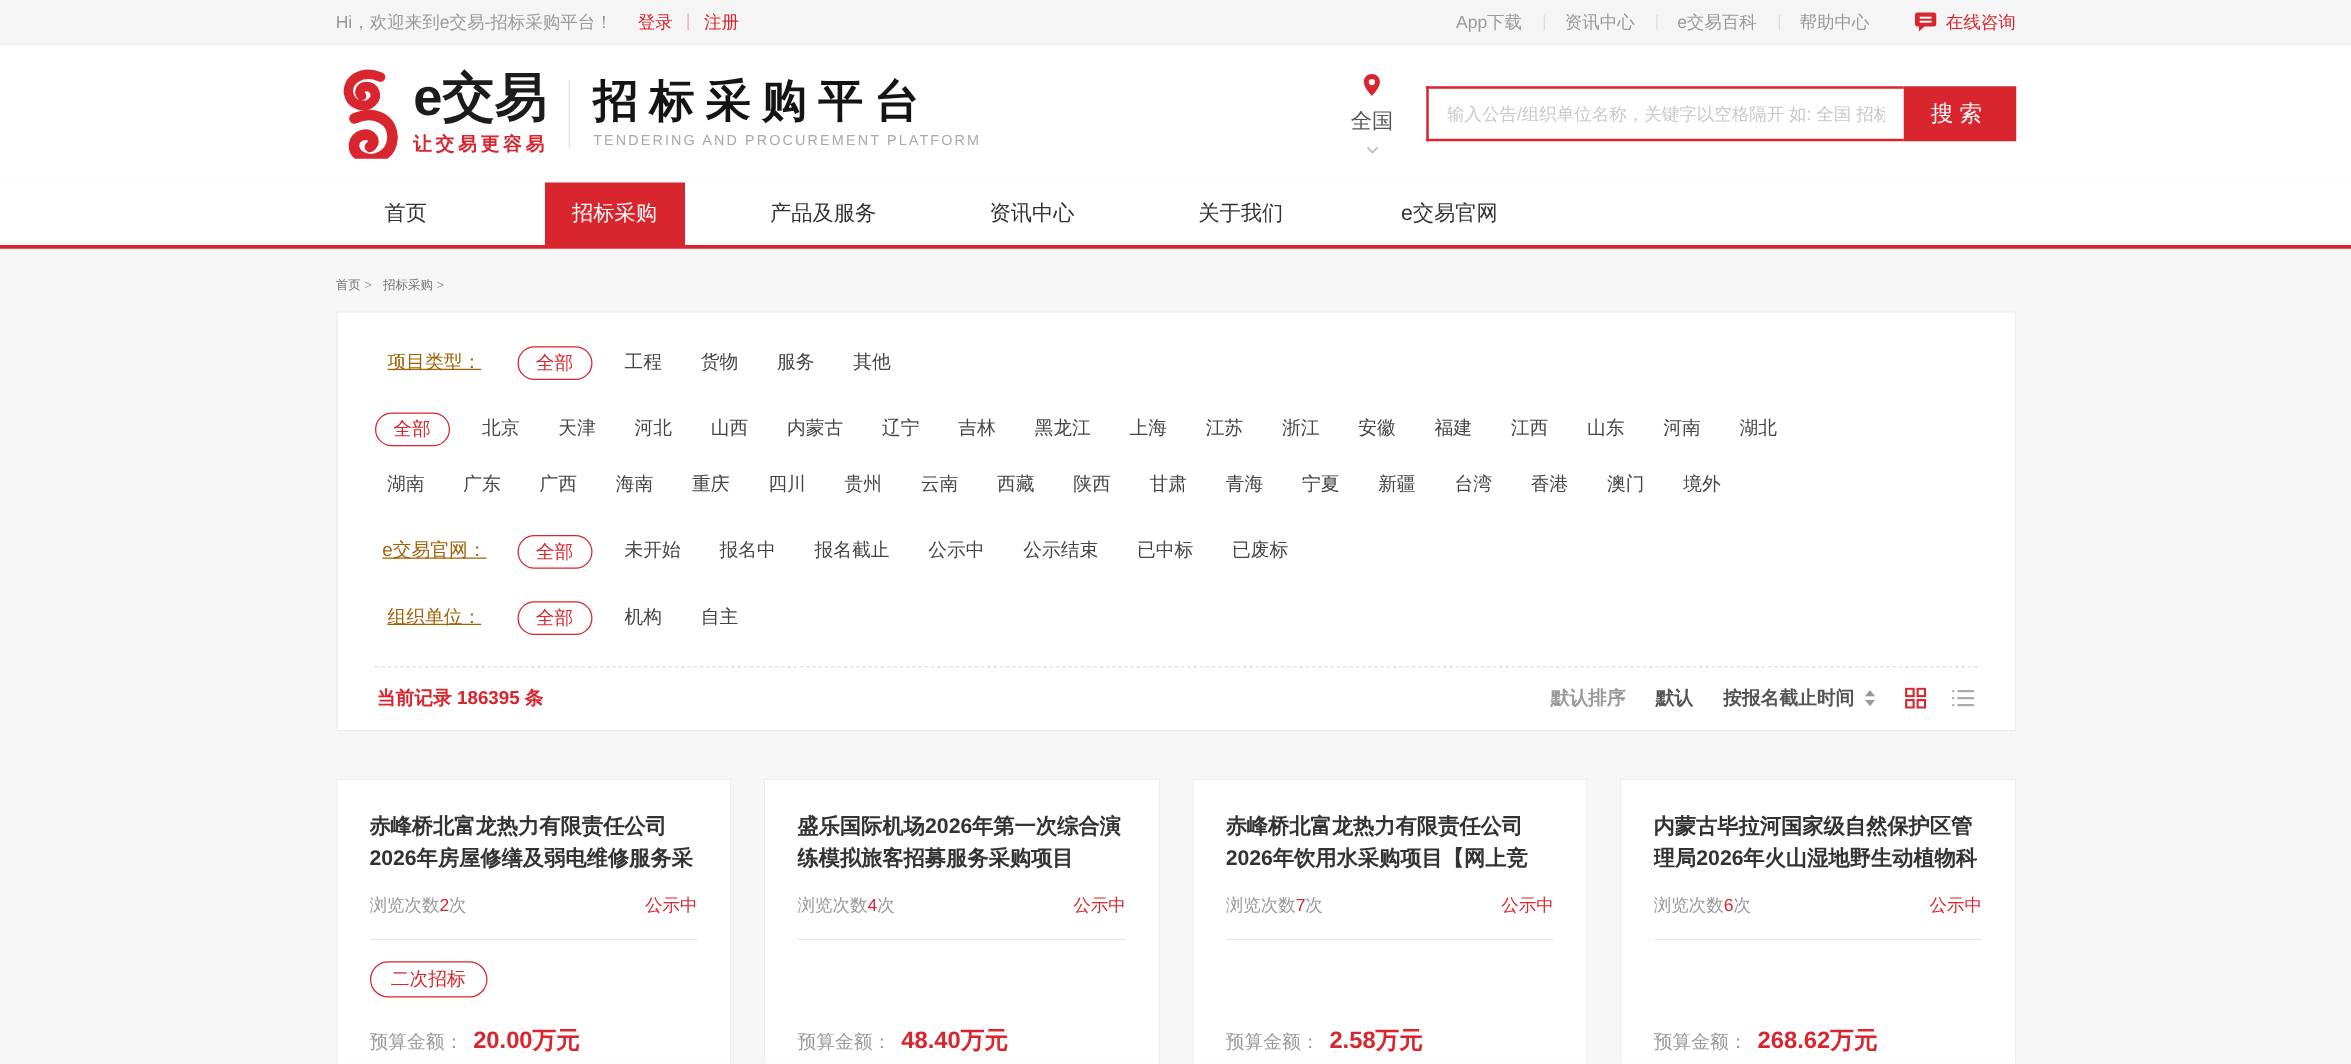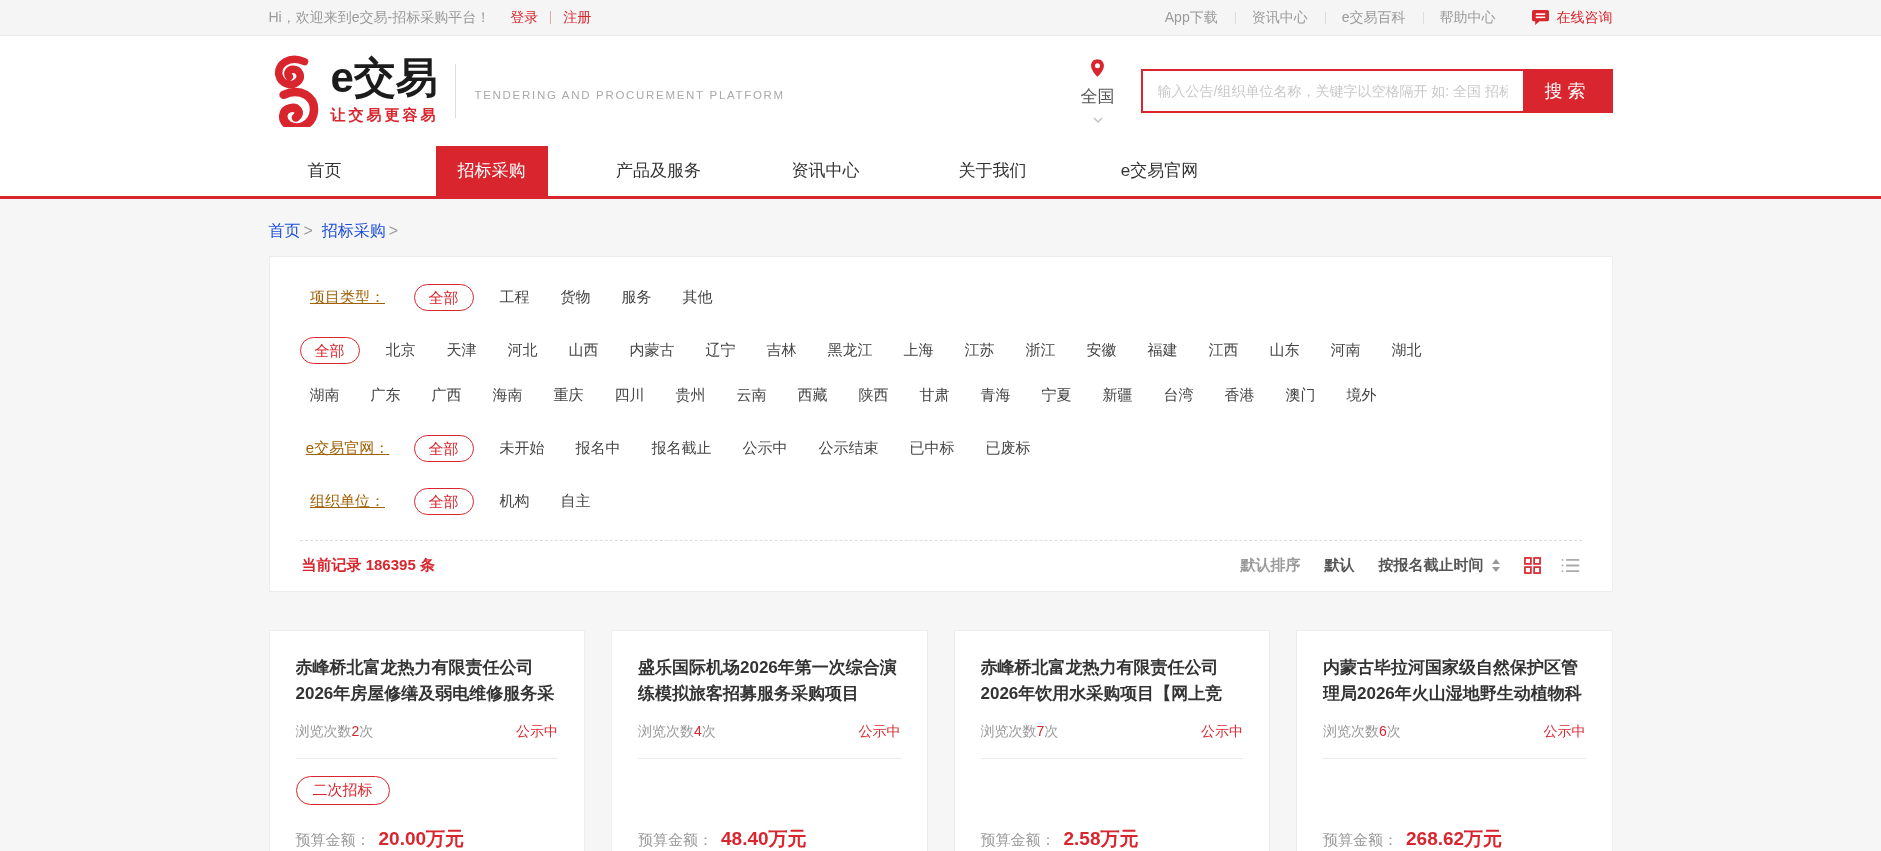--- a/index.html
+++ b/index.html
@@ -46,21 +46,21 @@
   .search-box input::placeholder { color:#c9c9c9; }
   .search-btn { width:90px; height:44px; background:var(--primary); color:#fff; border:none; font-size:18px; letter-spacing:5px; cursor:pointer; }
 
   
   .navbar { background:#fff; border-bottom:3px solid var(--primary); }
   .nav-inner { display:flex; height:50px; }
   .nav-item { min-width:112px; margin-right:55px; text-align:center; line-height:50px; font-size:17px; color:#333; cursor:pointer; white-space:nowrap; }
   .nav-item.active { background:var(--primary); color:#fff; }
 
   
-  .breadcrumb { padding:22px 0 14px; font-size:16px; color:#1d4ed8; }
+  .breadcrumb { padding:22px 0 14px; font-size:10px; color:#737373; }
   .crumb { cursor:pointer; }
   .crumb::after { content:">"; margin:0 9px 0 3px; color:#999; }
 
   
   .filter-panel { background:#fff; border:1px solid #ececec; padding:26px 30px 0; }
   .f-row { display:flex; margin-bottom:25px; }
   .f-label { width:96px; flex:none; text-align:center; font-size:15px; color:#a16207; line-height:28px; margin-right:18px;text-decoration:underline; }
   .f-body { flex:1; }
   .f-line { display:flex; align-items:center; }
   .f-line + .f-line { margin-top:17px; padding-left:10px; }
@@ -137,20 +137,21 @@
             <path d="M15 42 c18 -8 33 2 32 17 c-1 15 -17 21 -27 15 c-8 -5 -7 -16 2 -18 c8 -2 12 6 6 10" stroke-width="9"></path>
           </g>
         </svg>
       </span>
       <div>
         <div class="logo-cn">e交易</div>
         <div class="logo-slogan">让交易更容易</div>
       </div>
       <div class="logo-div"></div>
       <div>
+        <div class="plat-title">招标采购平台</div>
         <div class="plat-sub">TENDERING AND PROCUREMENT PLATFORM</div>
       </div>
     </div>
 
     <div class="search-group">
       <div class="region">
         <span class="pin">
           <svg width="15" height="20" viewBox="0 0 24 30">
               <path fill="currentColor" d="M12 1C6.2 1 1.7 5.5 1.7 11.2 1.7 19 12 29 12 29s10.3-10 10.3-17.8C22.3 5.5 17.8 1 12 1zm0 14.2a4 4 0 1 1 0-8 4 4 0 0 1 0 8z"></path>
             </svg>

